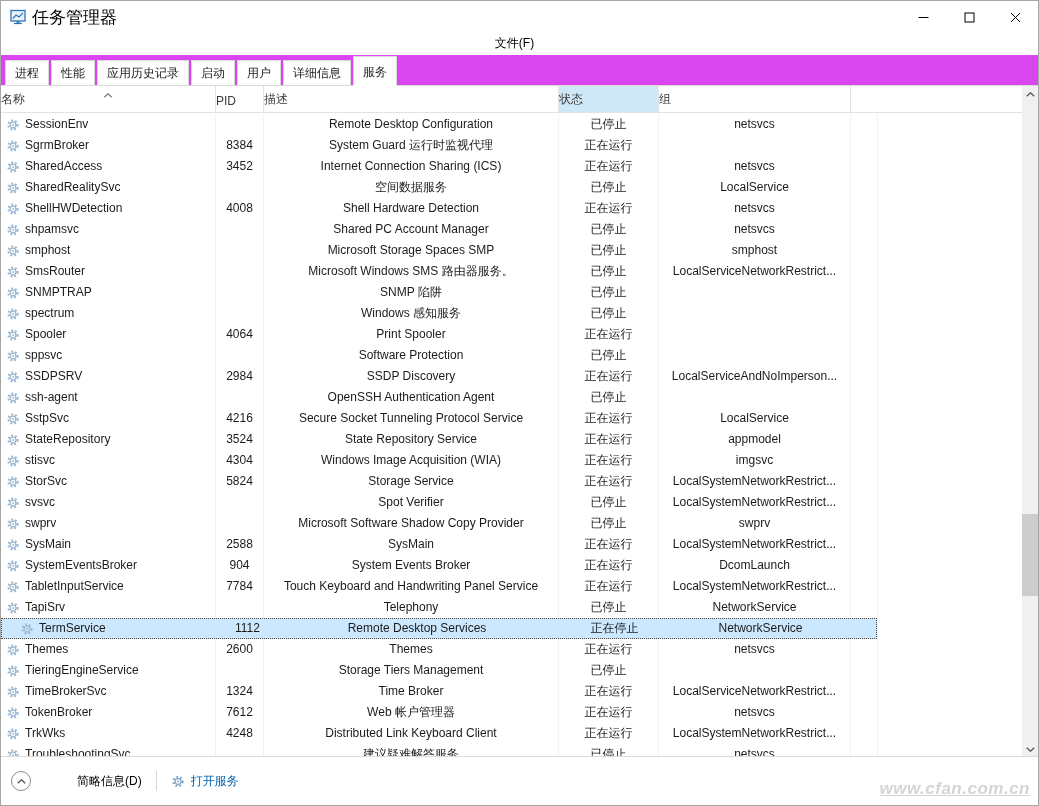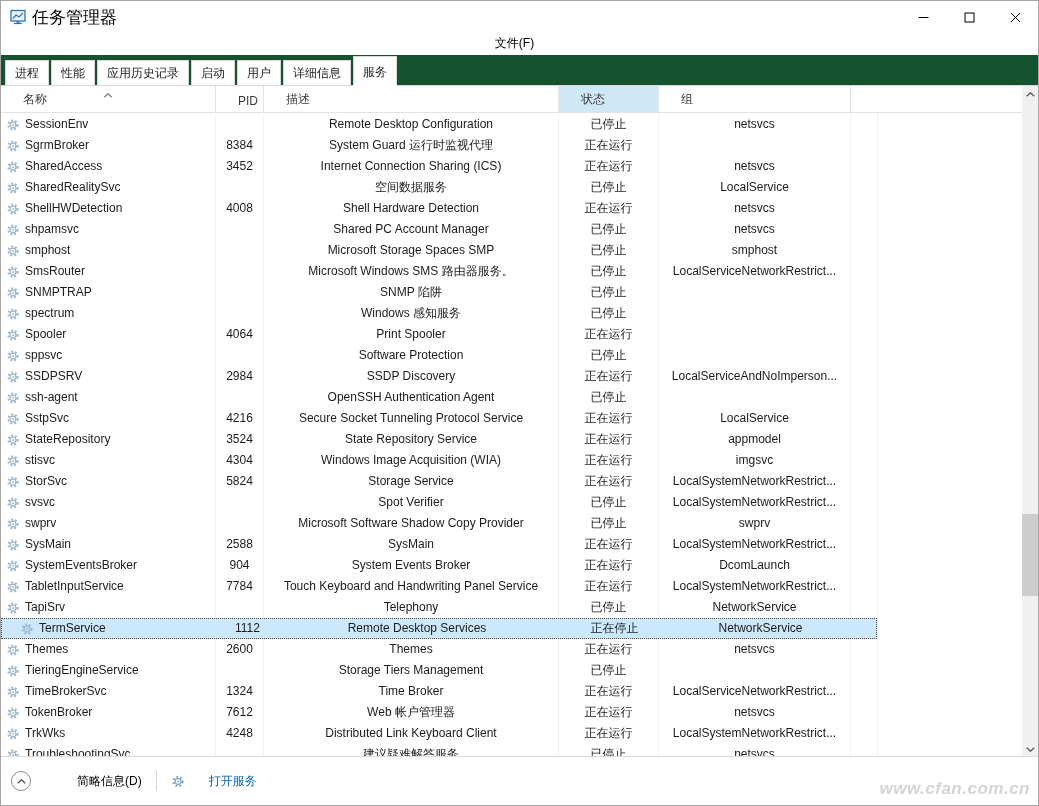--- a/index.html
+++ b/index.html
@@ -13,28 +13,28 @@
   .titlebar { position:absolute; left:0; top:0; width:100%; height:32px; background:#fff; display:flex; align-items:center; }
   .app-icon { width:16px; height:16px; margin:0 6px 0 9px; }
   .title-text { font-size:17px; color:#000; }
   .win-controls { position:absolute; right:0; top:0; height:32px; display:flex; }
   .win-btn { width:46px; height:32px; display:flex; align-items:center; justify-content:center; background:#fff; border:none; cursor:default; }
   .win-btn svg { width:11px; height:11px; stroke:#000; stroke-width:1; fill:none; }
   
   .menubar { position:absolute; left:0; top:32px; width:100%; height:22px; background:#fff; display:flex; align-items:center; padding-left:10px;flex-direction:column; }
   .menu-item { padding:2px 9px 2px 0; margin-right:11px; color:#000; }
   
-  .tabbar { position:absolute; left:0; top:54px; width:100%; height:31px; background:#14532d; border-bottom:1px solid #d9d9d9; display:flex; align-items:flex-end; padding-left:4px; }
+  .tabbar { position:absolute; left:0; top:54px; width:100%; height:31px; background:#d946ef; border-bottom:1px solid #d9d9d9; display:flex; align-items:flex-end; padding-left:4px; }
   .tab { position:relative; height:25px; margin-right:2px; padding:0 9px; line-height:24px;
          background:#fff; border:1px solid #d9d9d9; border-bottom:none; white-space:nowrap; }
   .tab.active { height:30px; line-height:30px; margin-bottom:-1px; border-bottom:1px solid #fff; z-index:3; }
   
   .table-area { position:absolute; left:0; top:85px; width:1023px; height:672px; background:#fff; overflow:hidden; }
   .thead { position:absolute; left:0; top:0; width:1023px; height:27px; display:flex; border-bottom:1px solid #e3e3e3; background:#fff; }
-  .th { position:relative; border-right:1px solid #e3e3e3; padding:0 22px; display:flex; align-items:flex-end; padding-bottom:4px; color:#3b3b3b; }
+  .th { position:relative; border-right:1px solid #e3e3e3; padding:0 0; display:flex; align-items:flex-end; padding-bottom:4px; color:#3b3b3b; }
   .th.c-status { background:#cfe8f8; }
   .sort-caret { position:absolute; left:50%; top:1px; transform:translateX(-50%); width:9px; height:5px; }
   .sort-caret svg { width:9px; height:5px; stroke:#7a7a7a; stroke-width:1.2; fill:none; }
   .tbody { position:absolute; left:0; top:28px; width:1023px; height:644px; overflow:hidden; }
   .tbody::after { content:""; position:absolute; left:876px; top:0; width:1px; height:100%; background:#f0f0f0; }
   .trow { display:flex; height:21px; line-height:21px; width:876px;text-align:center; }
   .trow.selected { background:#cce8ff; outline:1px dotted #4a4a4a; outline-offset:-1px; }
   .cell { border-right:1px solid #f2f2f2; overflow:hidden; white-space:nowrap; padding:0 7px; }
   .trow.selected .cell { border-right-color:transparent;padding-left:19px; }
   .c-name   { width:215px; }
@@ -50,23 +50,23 @@
   .sb-btn { position:absolute; left:0; width:16px; height:17px; display:flex; align-items:center; justify-content:center; background:#f0f0f0; }
   .sb-btn svg { width:9px; height:5px; stroke:#555; stroke-width:1.3; fill:none; }
   .sb-up { top:0; } .sb-down { bottom:0; }
   .sb-thumb { position:absolute; left:0; top:428px; width:16px; height:82px; background:#cdcdcd; }
   
   .footer { position:absolute; left:0; bottom:0; width:100%; height:49px; background:#fff; border-top:1px solid #dcdcdc; display:flex; align-items:center; padding-left:10px; }
   .chev-circle { width:20px; height:20px; border:1px solid #8a8a8a; border-radius:50%; display:flex; align-items:center; justify-content:center; margin-right:8px; background:#fff; }
   .chev-circle svg { width:9px; height:5px; stroke:#555; stroke-width:1.4; fill:none; }
   .footer-label { color:#000; margin-right:14px;margin-left:38px; }
   .footer-sep { width:1px; height:20px; background:#d6d6d6; margin-right:14px; }
-  .open-services { display:flex; align-items:center; gap:24px; color:#0063b1; cursor:default;justify-content:center; }
+  .open-services { display:flex; align-items:center; gap:6px; color:#0063b1; cursor:default;justify-content:center; }
   .open-services .gear-ic { color:#7fa6c9; width:15px; height:15px; }
-  .watermark { position:absolute; right:8px; bottom:6px; font-size:17px; font-style:italic; font-weight:bold; color:#d4d4d4; letter-spacing:.5px; }
+  .watermark { position:absolute; right:8px; bottom:6px; font-size:17px; font-style:italic; font-weight:bold; color:#d4d4d4; letter-spacing:.5px;text-decoration:underline; }
 </style>
 </head>
 <body>
 
 <svg width="0" height="0" style="position:absolute">
   <symbol id="gear-sym" viewBox="0 0 16 16">
     <circle cx="8" cy="8" r="5.1" fill="none" stroke="currentColor" stroke-width="2.6" stroke-dasharray="2.1 2.2"></circle>
     <circle cx="8" cy="8" r="3.3" fill="none" stroke="currentColor" stroke-width="1.3"></circle>
     <circle cx="8" cy="8" r="1.1" fill="currentColor"></circle>
   </symbol>

